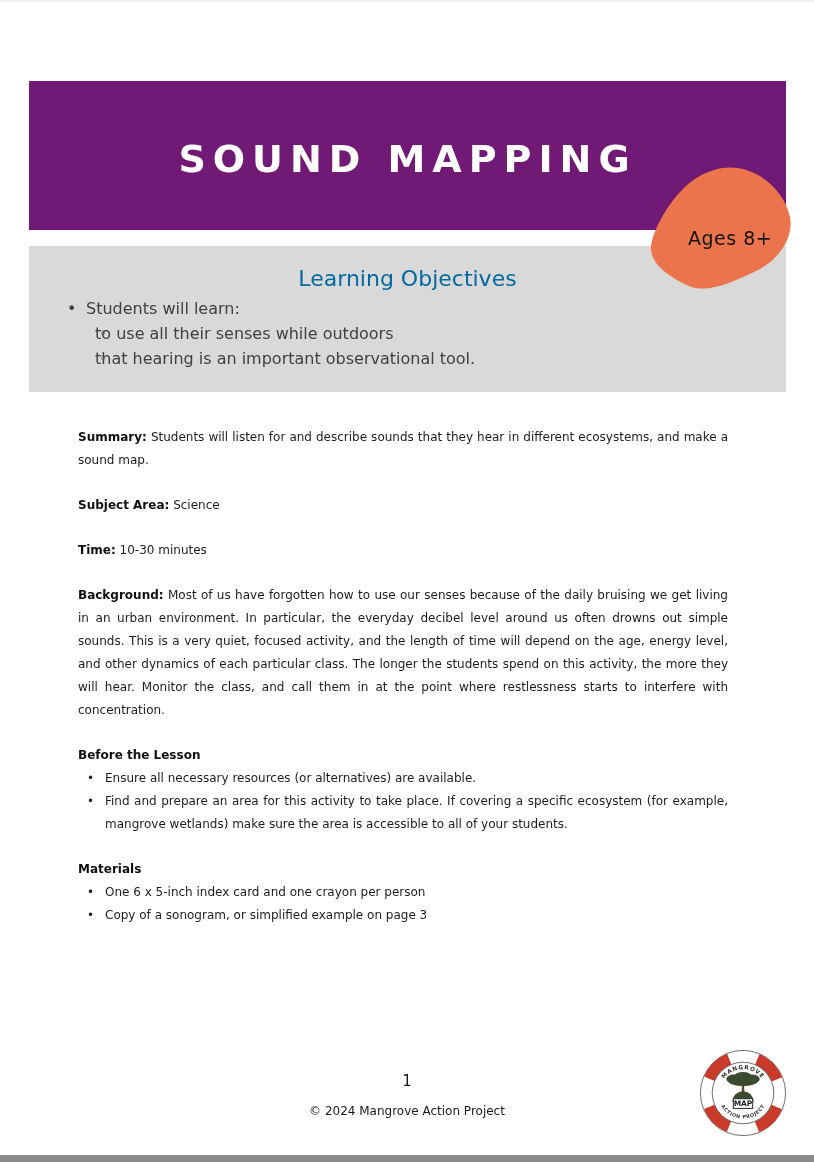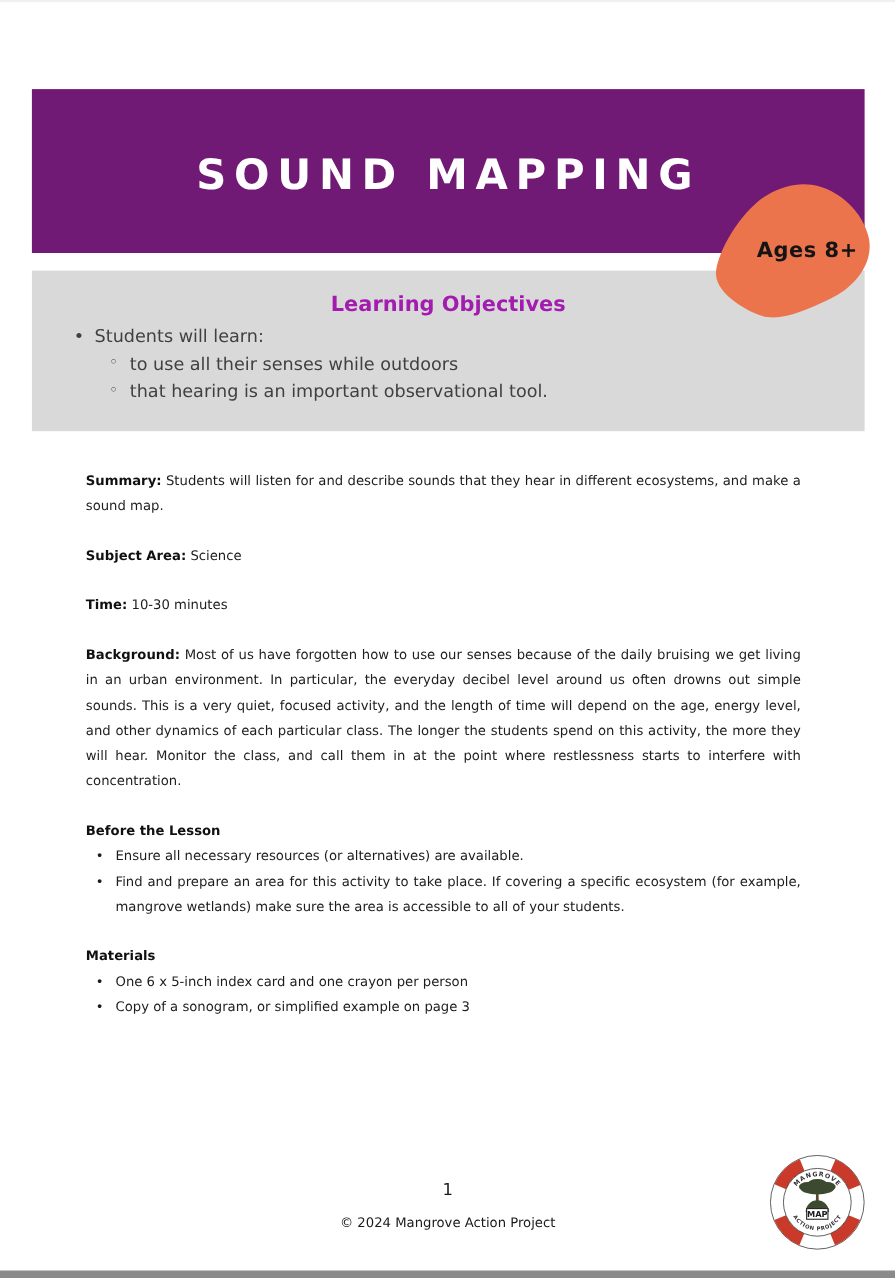--- a/index.html
+++ b/index.html
@@ -18,37 +18,37 @@
   }
   .header-title{
     color:#ffffff;font-size:38px;font-weight:bold;letter-spacing:7px;
     white-space:nowrap;
   }
 
   
   .age-blob{position:absolute;left:646px;top:163px;width:148px;height:132px;z-index:3;}
   .age-blob svg{position:absolute;left:0;top:0;}
   .age-label{
-    position:absolute;left:42px;top:54px;font-size:19px;font-weight:bold;
+    position:absolute;left:42px;top:64px;font-size:19px;font-weight:normal;
     color:#141414;letter-spacing:0.5px;white-space:nowrap;
   }
 
   
   .objectives-box{
     position:absolute;left:29px;top:246px;width:757px;height:146px;
     background:#D9D9D9;z-index:2;box-sizing:border-box;
   }
   .objectives-title{
-    text-align:center;font-weight:bold;font-size:19px;color:#a21caf;
+    text-align:center;font-weight:normal;font-size:22px;color:#0369a1;
     margin:20px 0 5px 0;
   }
   .obj-list{font-size:16px;line-height:25px;color:#404040;}
   .obj-lead{position:relative;padding-left:57px;}
   .obj-lead::before{content:"\2022";position:absolute;left:38px;}
-  .obj-sub{position:relative;padding-left:89px;}
+  .obj-sub{position:relative;padding-left:66px;}
   .obj-sub::before{content:"\25E6";position:absolute;left:70px;font-size:14px;}
 
   
   .content{position:absolute;left:78px;top:426px;width:650px;font-size:12px;line-height:23px;color:#1c1c1c;}
   .para{margin:0 0 22px 0;text-align:justify;}
   .para .lbl{font-weight:bold;color:#101010;}
   .sec-heading{font-weight:bold;color:#101010;margin:0;}
   ul.bullets{list-style:none;margin:0 0 22px 0;padding:0;}
   ul.bullets li{position:relative;padding-left:27px;text-align:justify;}
   ul.bullets li::before{content:"\2022";position:absolute;left:9px;}

